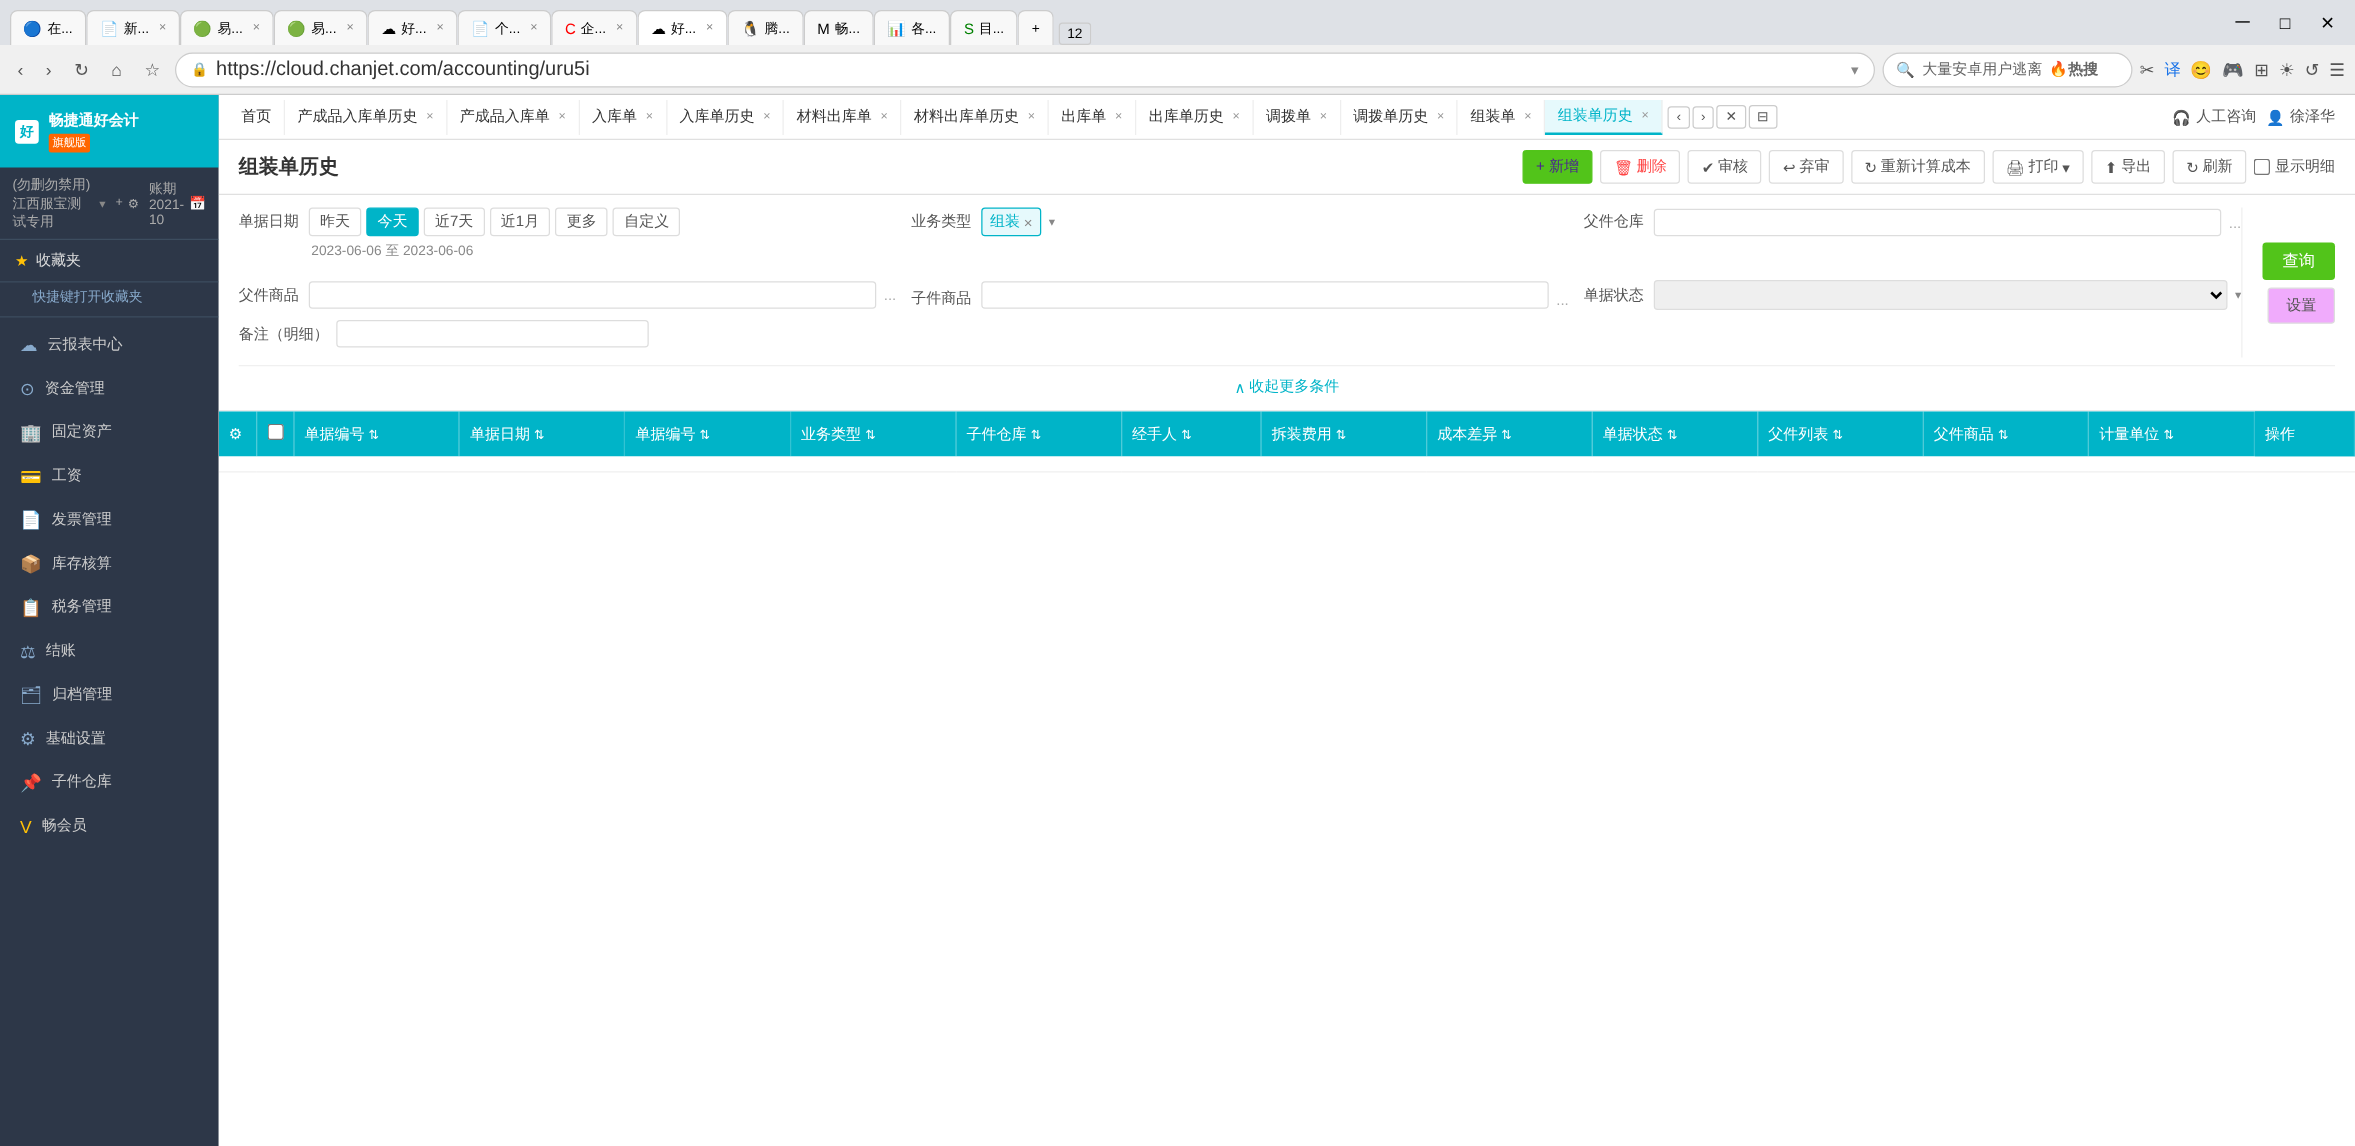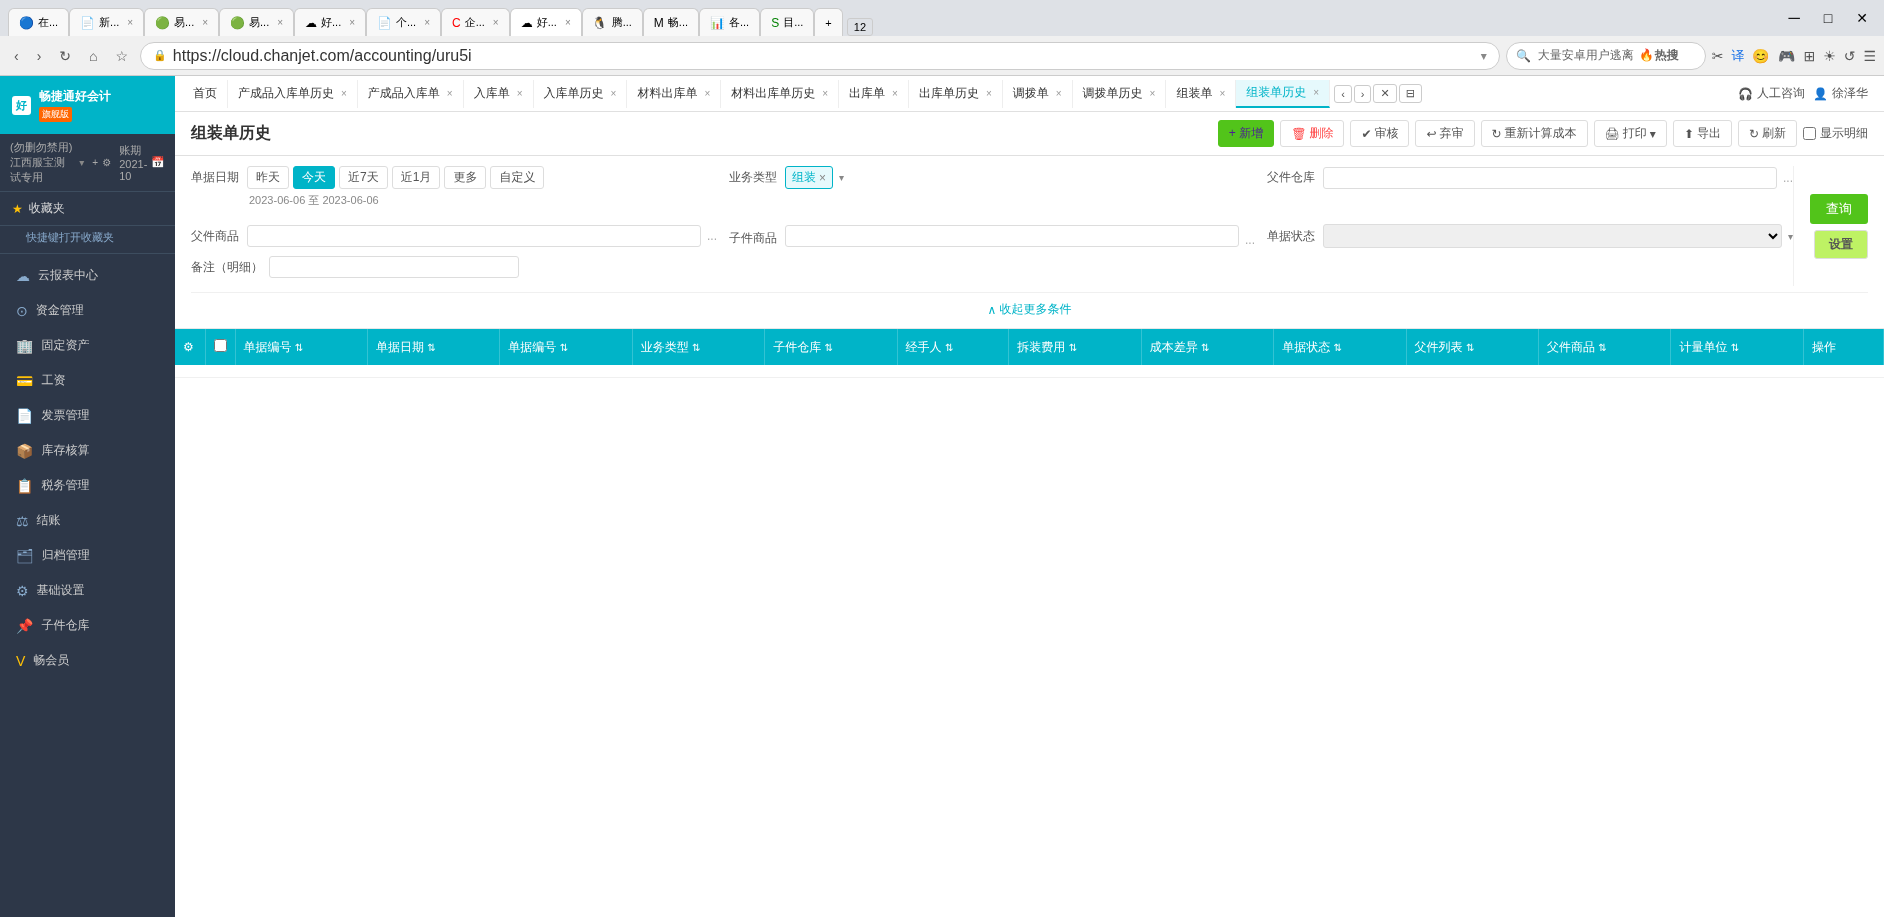--- a/index.html
+++ b/index.html
@@ -73,21 +73,21 @@
     .data-table th { padding: 6px 8px; text-align: left; white-space: nowrap; font-weight: normal; border-right: 1px solid rgba(255,255,255,0.2); cursor: pointer; }
     .data-table th .sort-icon { font-size: 10px; }
     .data-table td { padding: 6px 8px; border-bottom: 1px solid #f0f0f0; }
     .th-checkbox { width: 30px; text-align: center; }
     .th-gear { width: 30px; text-align: center; }
     .th-ops { width: 80px; text-align: center; background: #00b4c8; color: #fff; }
     .empty-state { text-align: center; padding: 60px; color: #bbb; font-size: 14px; }
 
     
     .query-btn { background: #52c41a; color: #fff; border: none; border-radius: 3px; padding: 6px 16px; font-size: 13px; cursor: pointer; }
-    .settings-btn { background: #bef264; color: #555; border: 1px solid #ddd; border-radius: 3px; padding: 5px 14px; font-size: 12px; cursor: pointer; font-weight: bold; }
+    .settings-btn { background: #f0abfc; color: #555; border: 1px solid #ddd; border-radius: 3px; padding: 5px 14px; font-size: 12px; cursor: pointer; }
     .ellipsis-btn { color: #aaa; cursor: pointer; }
     
     
     ::-webkit-scrollbar { width: 6px; height: 6px; }
     ::-webkit-scrollbar-thumb { background: #ccc; border-radius: 3px; }
 
     .filter-section { display: flex; gap: 0; }
     .filter-main { flex: 1; }
     .filter-actions { display: flex; flex-direction: column; gap: 6px; align-items: flex-end; justify-content: center; padding-left: 16px; border-left: 1px solid #f0f0f0; }
   </style>

